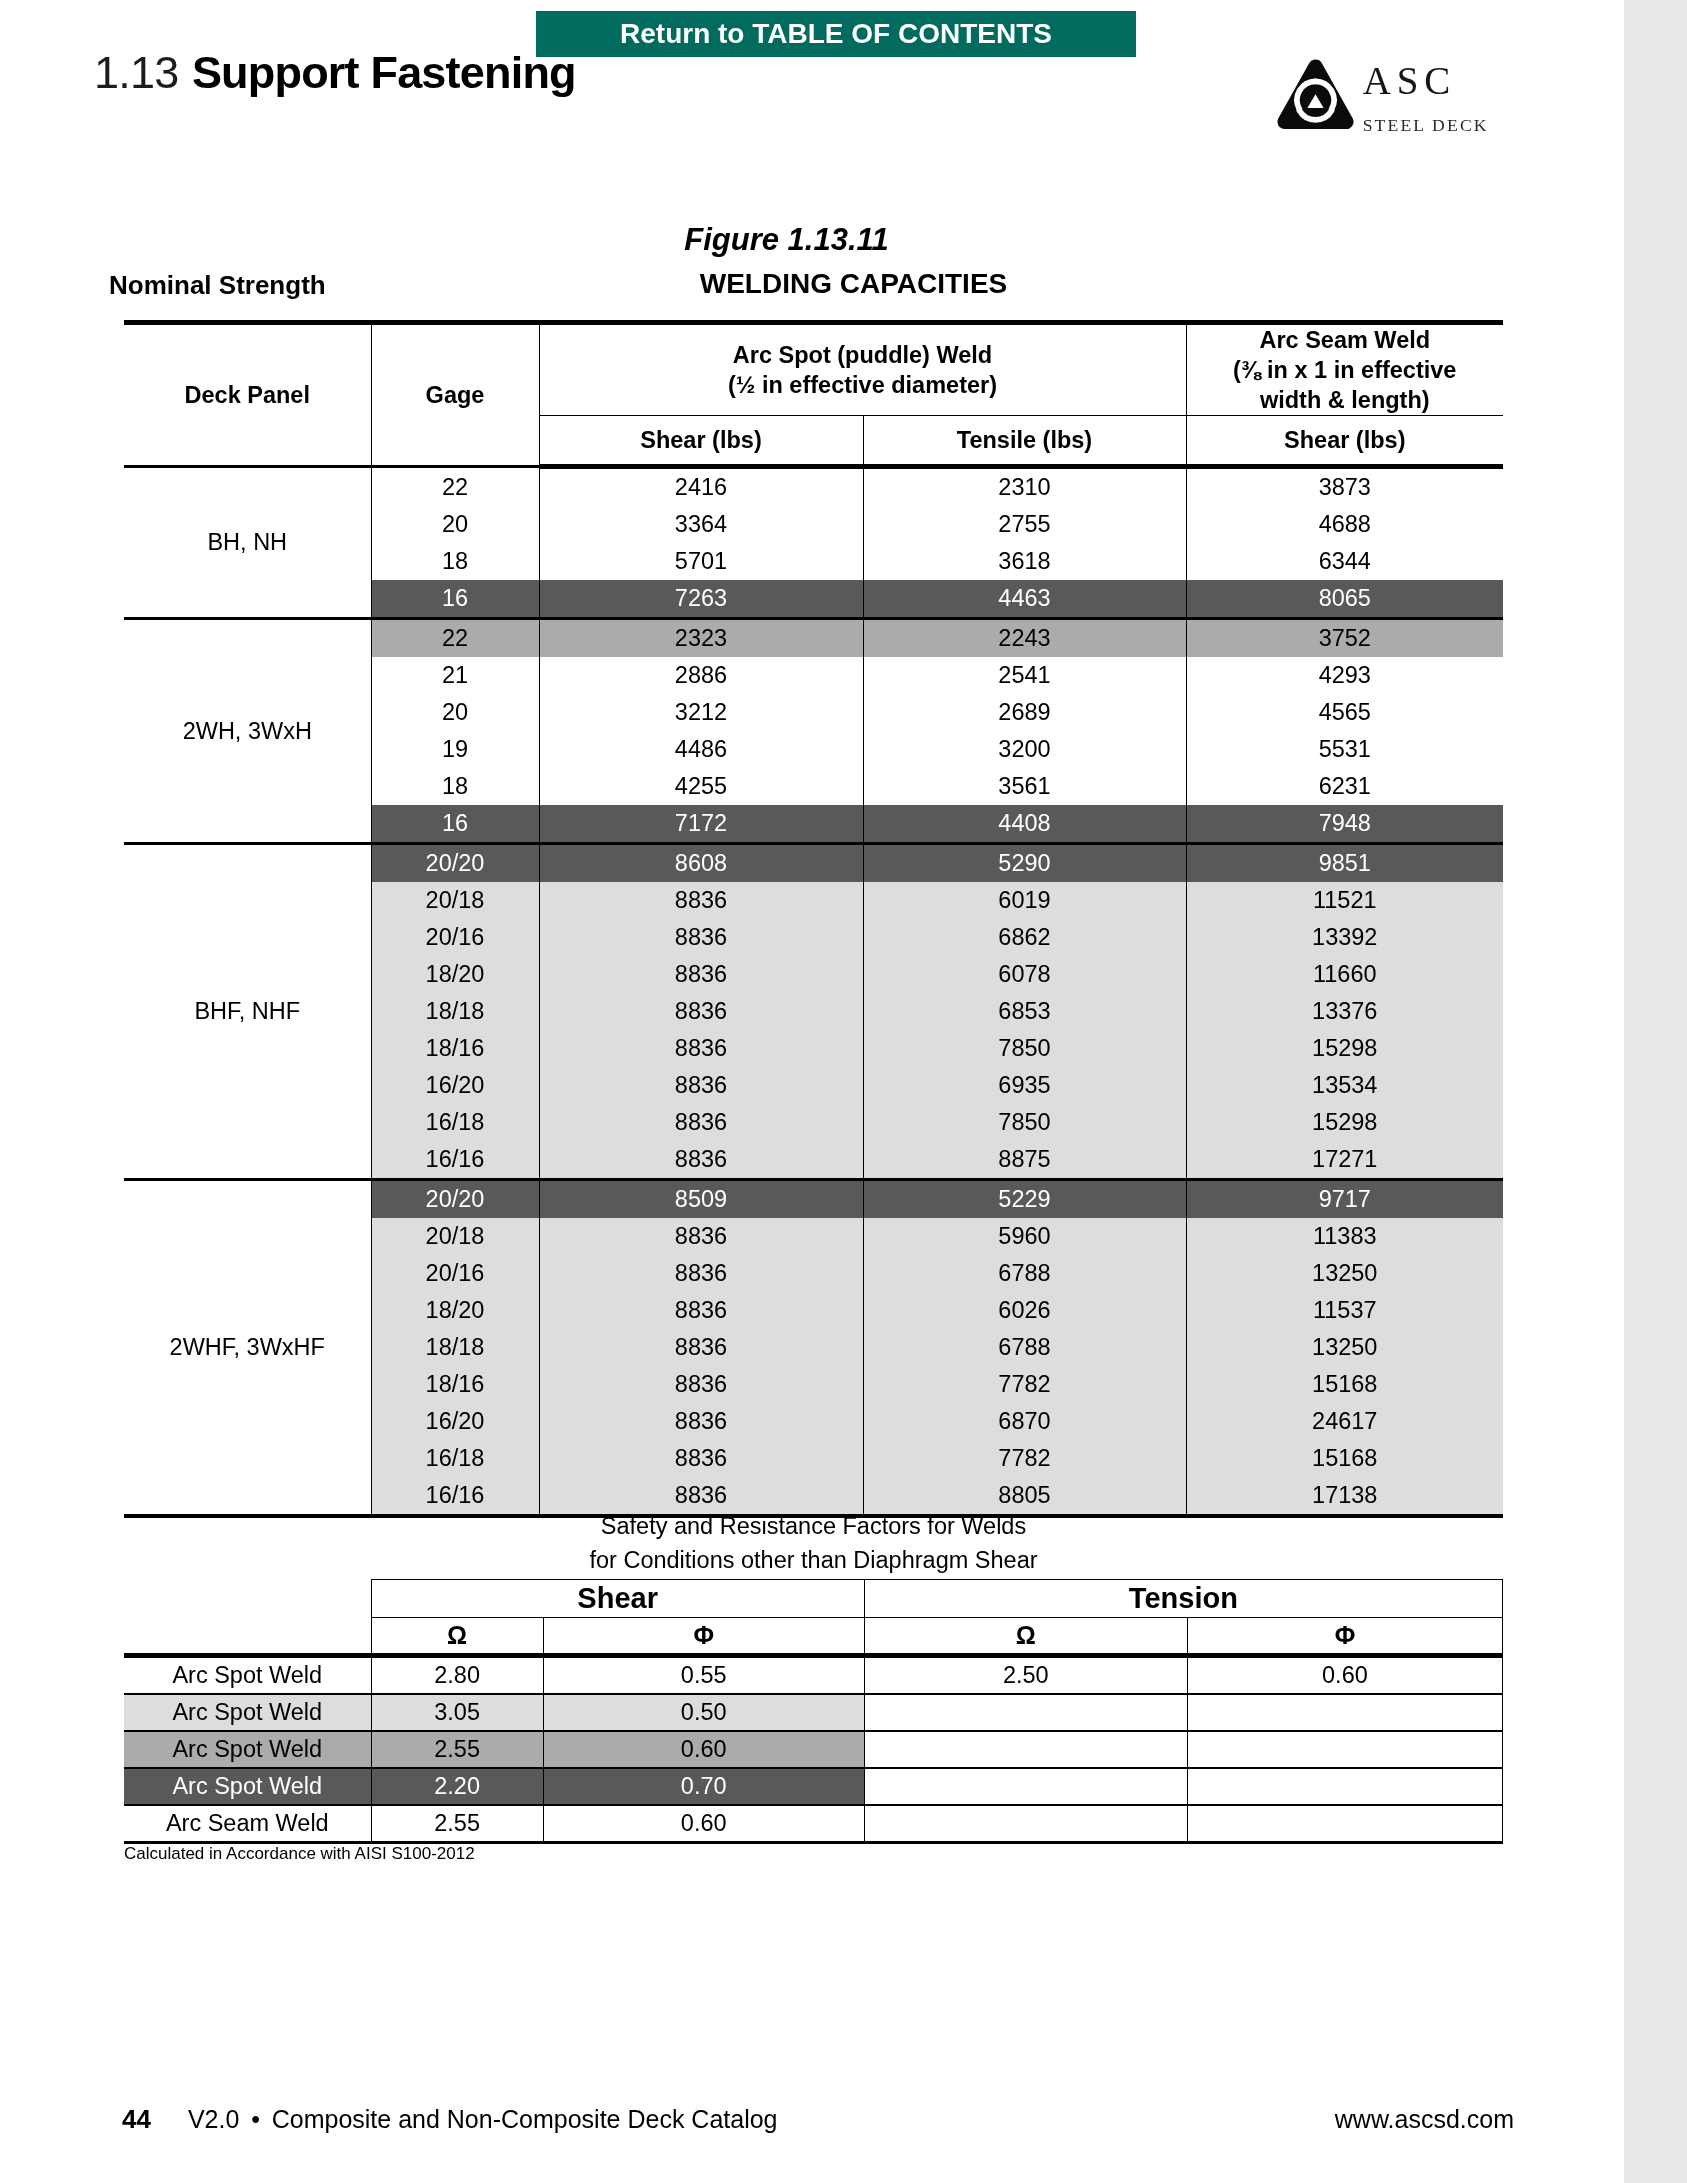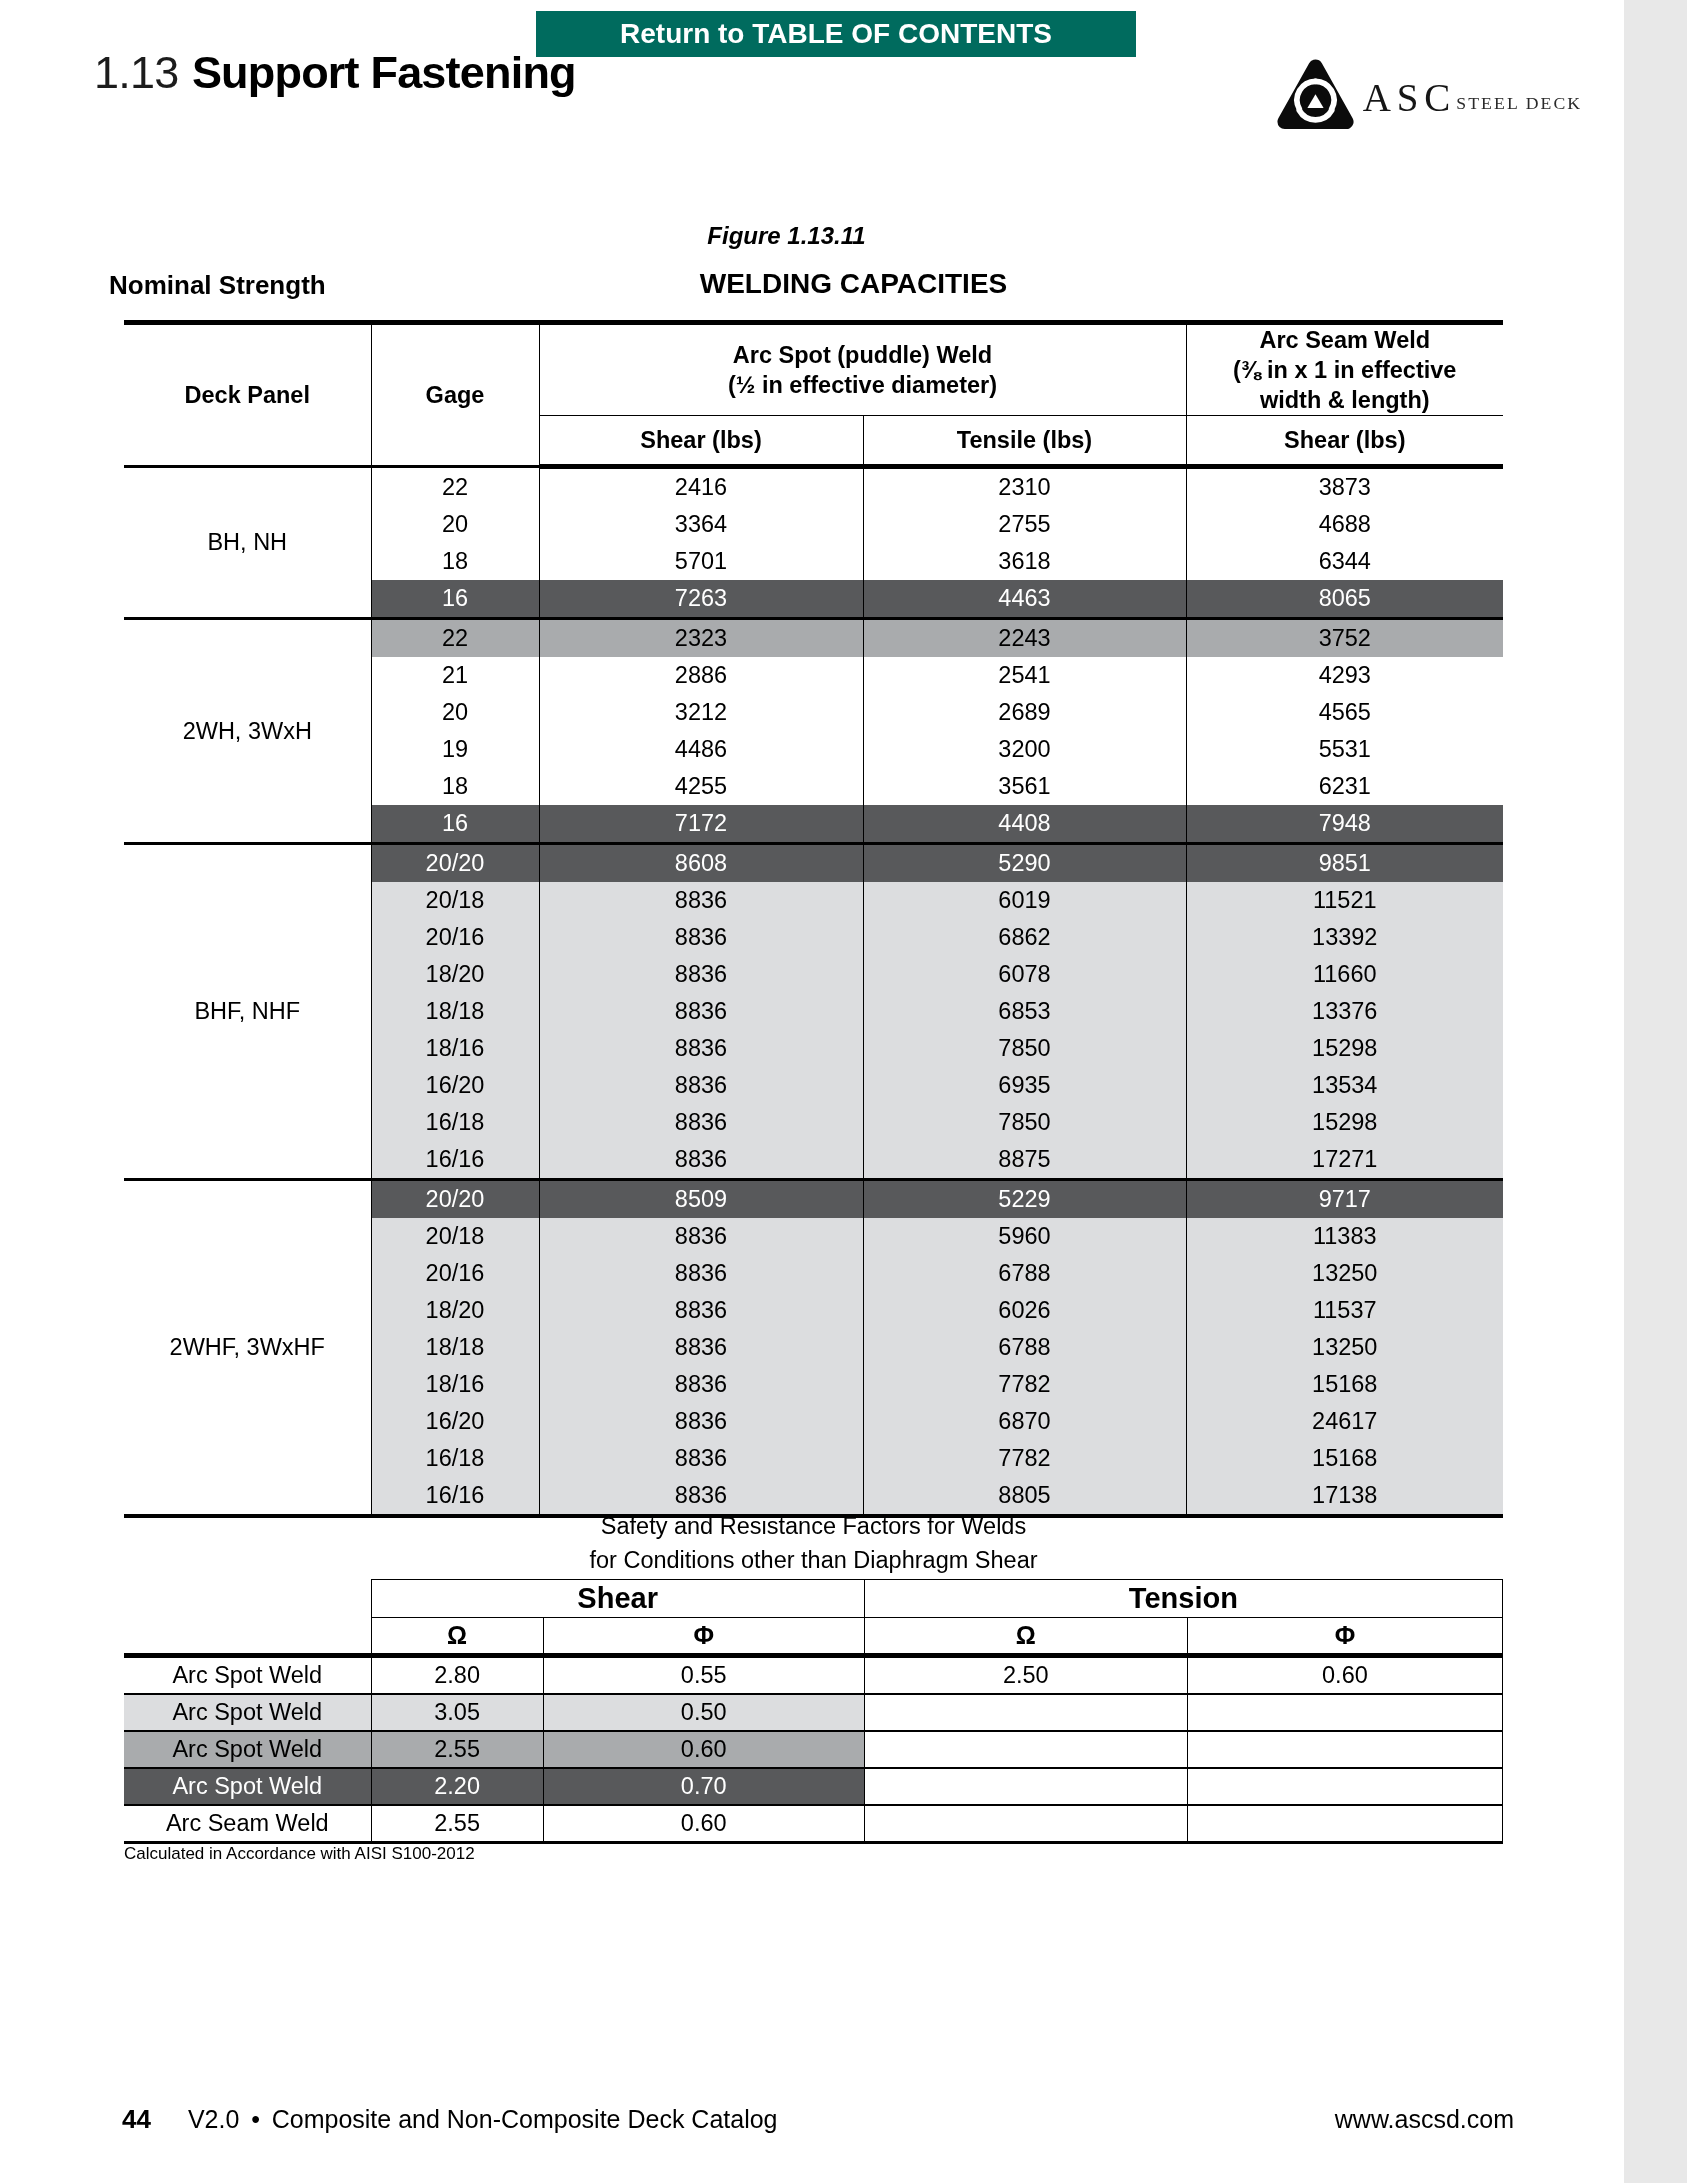--- a/index.html
+++ b/index.html
@@ -11,26 +11,26 @@
           display:flex;align-items:center;justify-content:center;
           color:#fff;font-size:28px;font-weight:bold;text-decoration:none;cursor:pointer;}
 
   
   .title{position:absolute;left:94px;top:47px;font-size:45px;letter-spacing:-0.8px;white-space:nowrap;}
   .sec-num{font-weight:400;color:#1c1c1c;margin-right:13.5px;}
   .sec-title{font-weight:800;}
 
   
   .logo{position:absolute;left:1275px;top:57px;display:flex;align-items:center;gap:6.7px;}
-  .logo-text{display:flex;flex-direction:row;line-height:1;}
+  .logo-text{display:flex;flex-direction:column;line-height:1;}
   .logo-asc{font-family:"Liberation Serif", serif;font-size:39px;letter-spacing:5.9px;color:#161616;}
   .logo-sub{font-family:"Liberation Serif", serif;font-size:17.7px;letter-spacing:2.1px;color:#2a2a2a;margin-top:17px;white-space:nowrap;}
 
   .fig-caption{position:absolute;left:124px;top:222px;width:1325px;text-align:center;
-               font-size:24px;font-weight:bold;font-style:italic;}
+               font-size:31px;font-weight:bold;font-style:italic;}
   .nominal{position:absolute;left:109px;top:270px;font-size:26px;font-weight:bold;}
   .welding{position:absolute;left:538px;top:268px;width:631px;text-align:center;
            font-size:28px;font-weight:bold;}
 
   
   table{border-collapse:collapse;table-layout:fixed;}
   .main{position:absolute;left:124px;top:320px;width:1379px;
         border-top:5.9px solid #000;border-bottom:4.2px solid #000;}
   .main th{font-weight:bold;font-size:23.5px;padding:0;}
   .main thead tr.r1 th{height:87px;}

